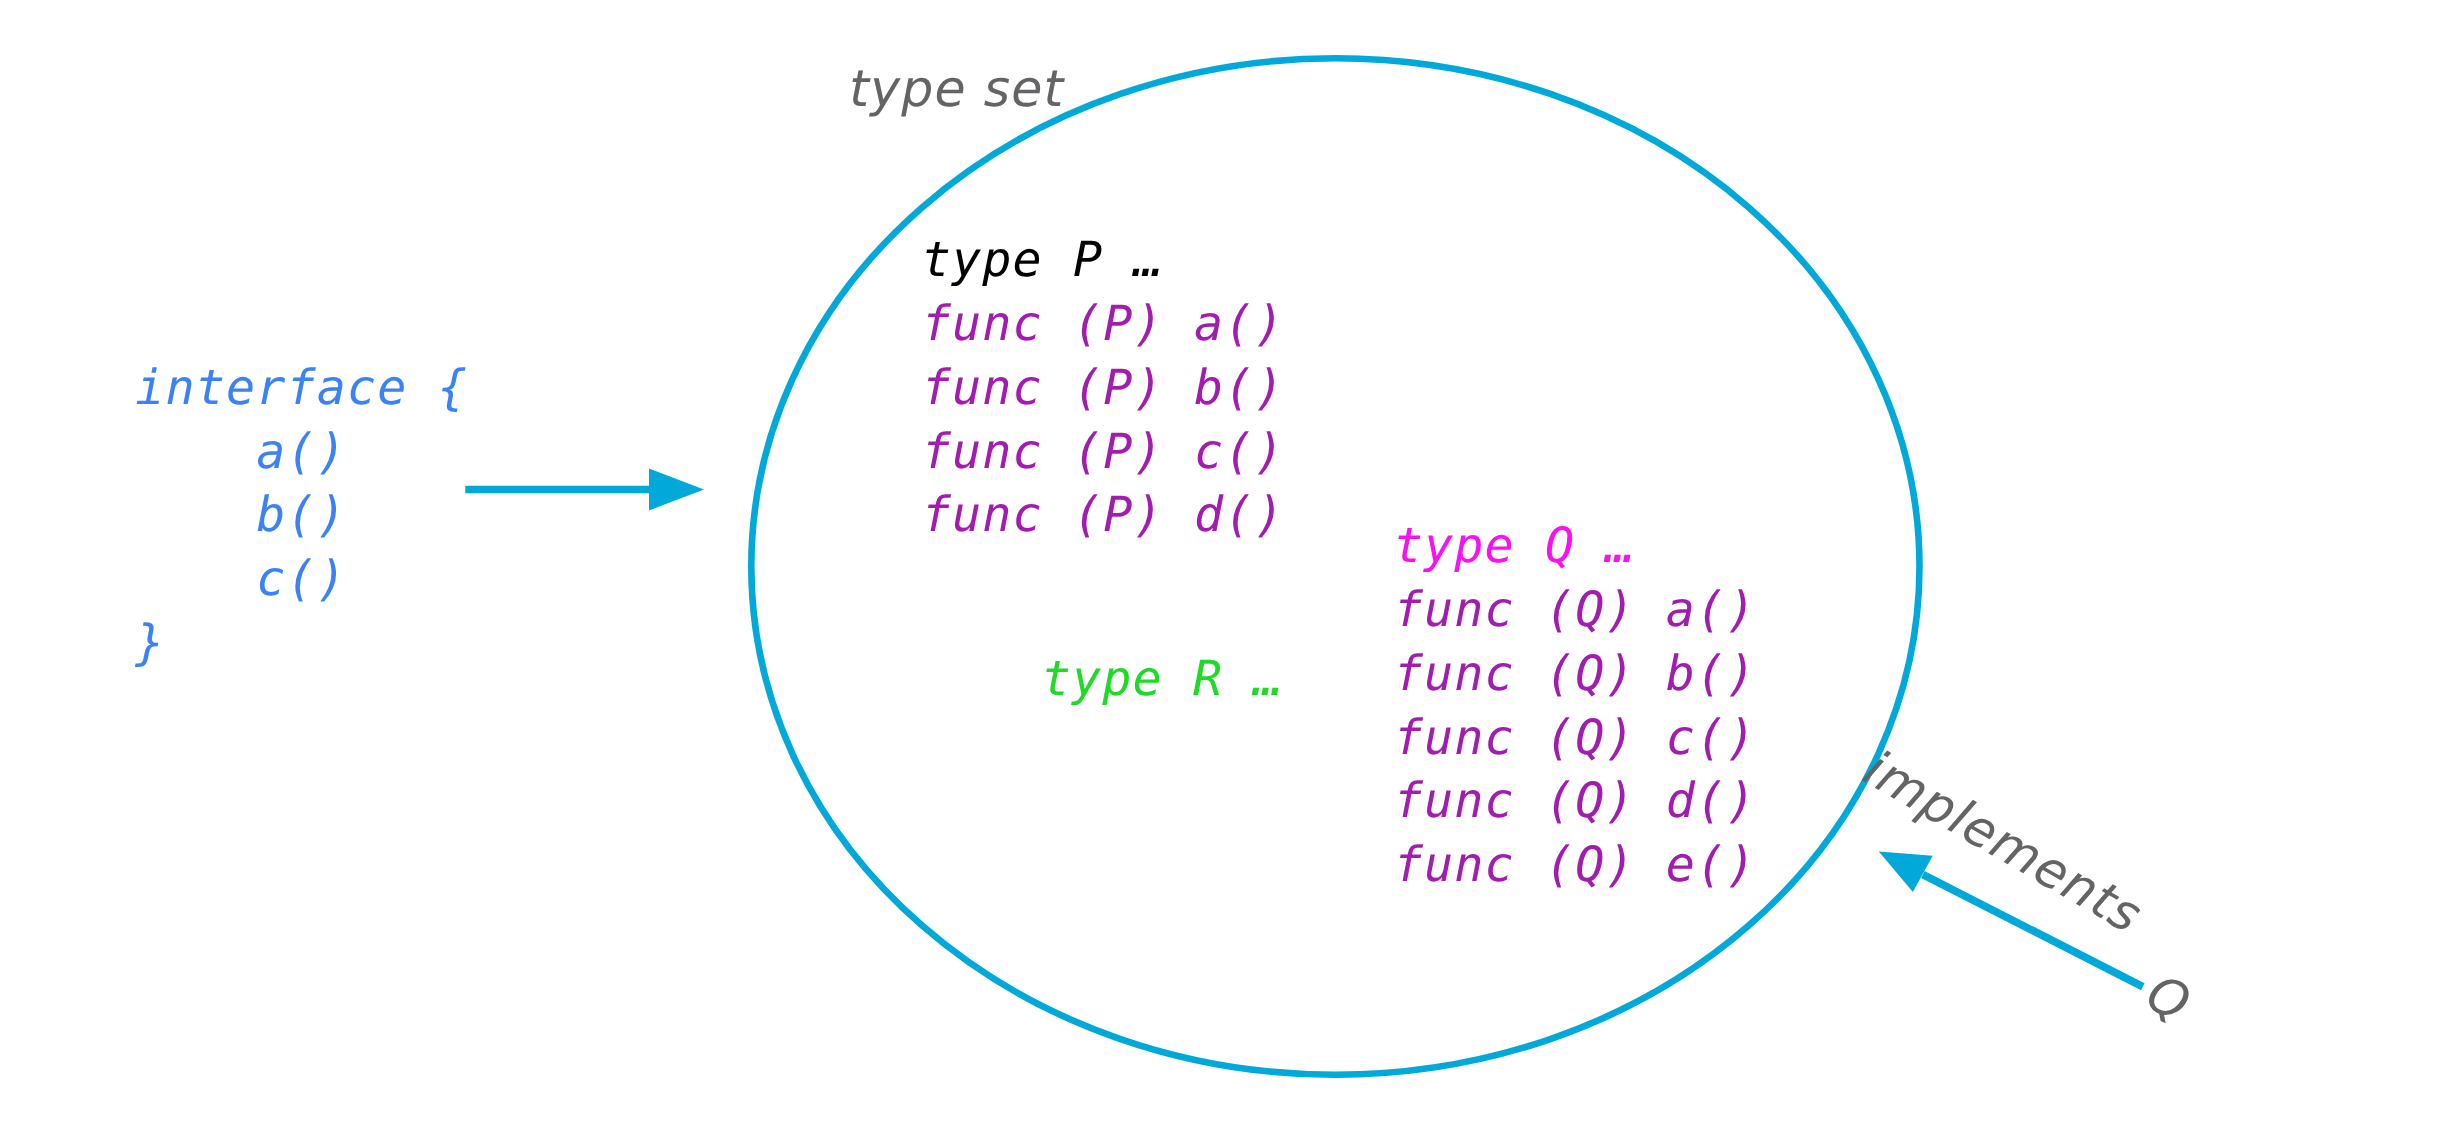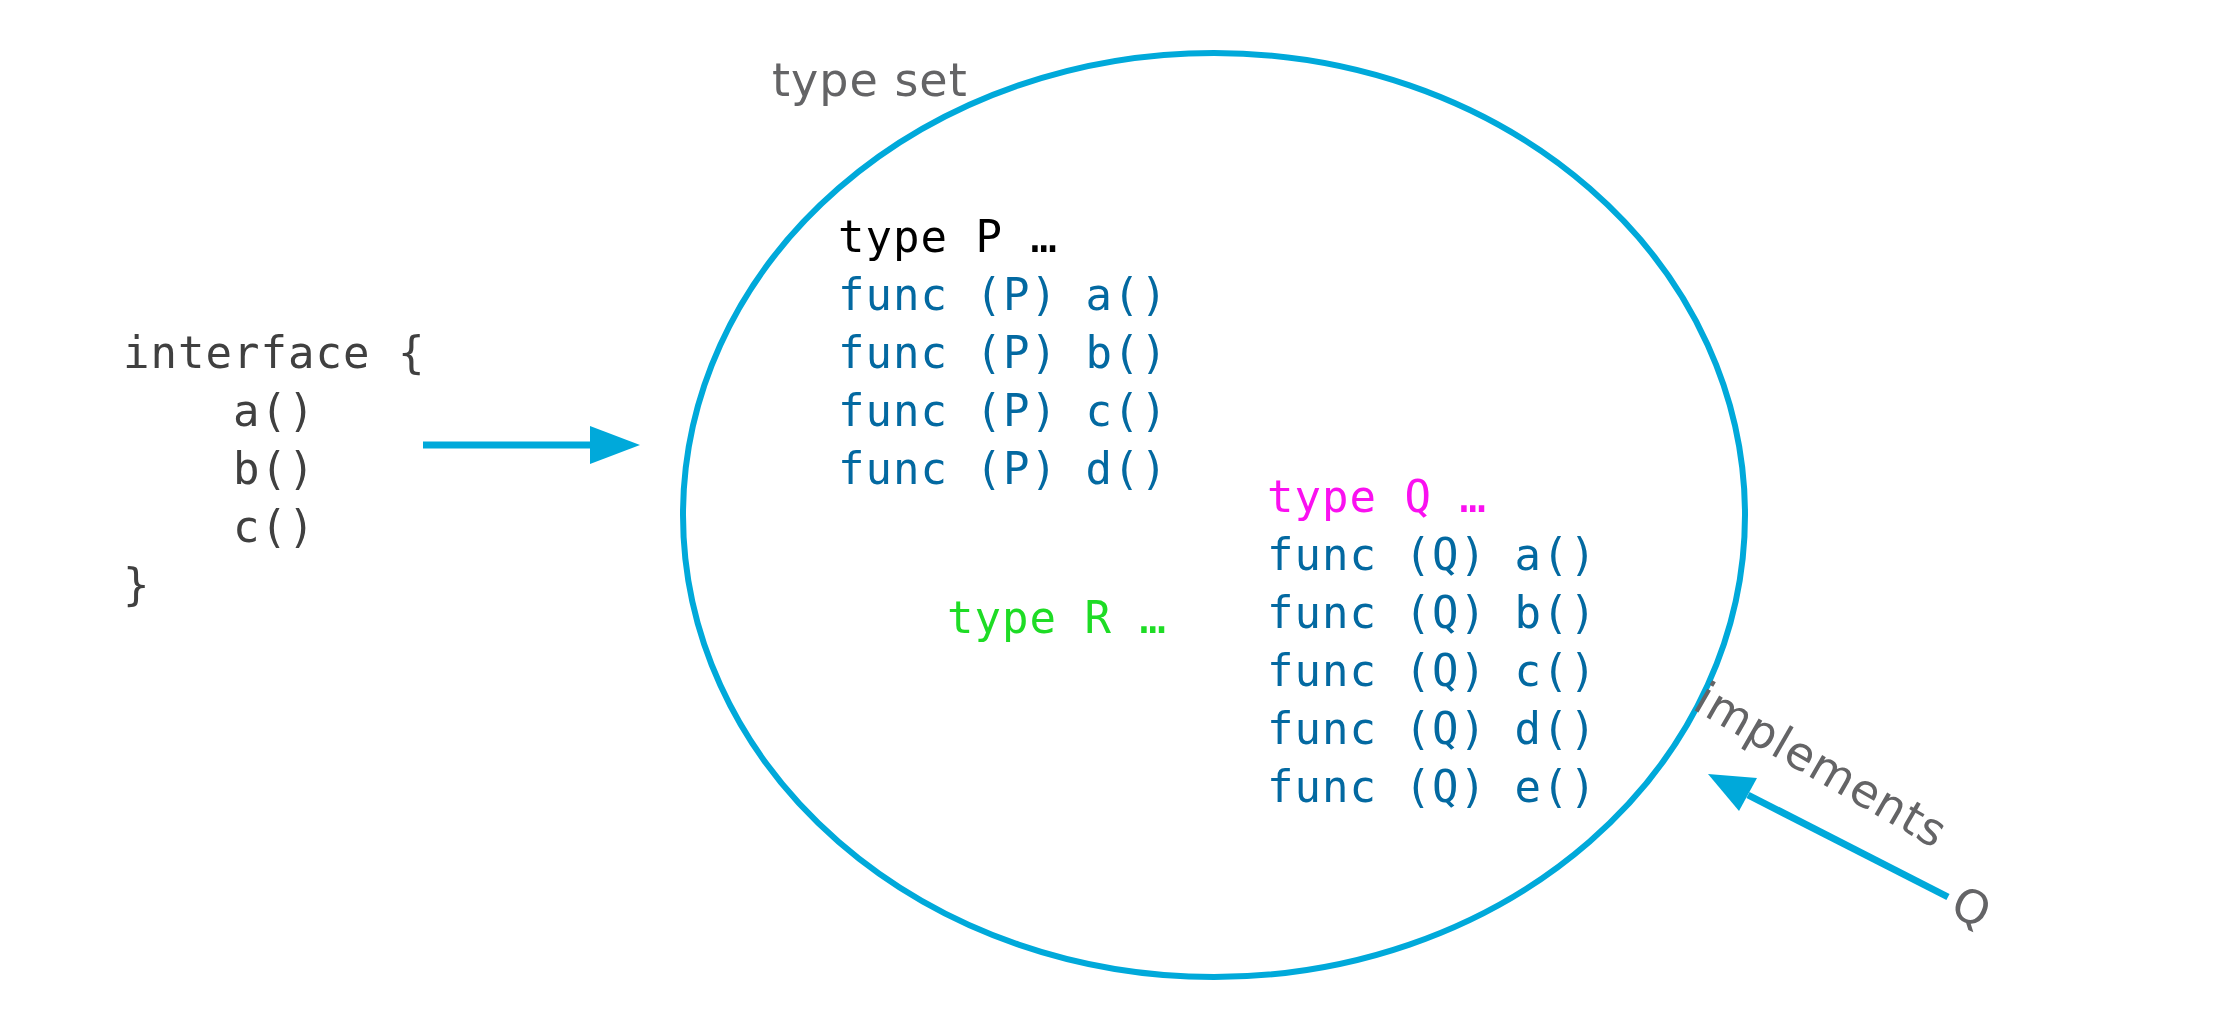--- a/index.html
+++ b/index.html
@@ -7,20 +7,21 @@
     padding: 0;
     background: #ffffff;
   }
   .canvas {
     position: relative;
     width: 2196px;
     height: 1024px;
     background: #ffffff;
     overflow: hidden;
     font-family: "DejaVu Sans", sans-serif;
+    font-style: italic;
   }
   .shapes {
     position: absolute;
     left: 0;
     top: 0;
   }
   .label {
     position: absolute;
     font-family: "DejaVu Sans", sans-serif;
     font-size: 46px;
@@ -30,23 +31,23 @@
     white-space: nowrap;
   }
   .code {
     position: absolute;
     margin: 0;
     font-family: "DejaVu Sans Mono", monospace;
     font-size: 44px;
     line-height: 58px;
     letter-spacing: 1px;
     white-space: pre;
-    color: #0369a1;
+    color: #a21caf;
   }
-  .code-cyan   { color: #404040; }
+  .code-cyan   { color: #3b82f6; }
   .code-orange { color: #000000; }
   .code-magenta{ color: #FA10F0; }
   .code-green  { color: #1EDC25; margin-left: 24px; }
 
   .interface-code { left: 123px; top: 324px; }
 
   .p-header  { left: 838px;  top: 208px; }
   .p-methods { left: 838px;  top: 266px; }
 
   .q-header  { left: 1267px; top: 468px; }

